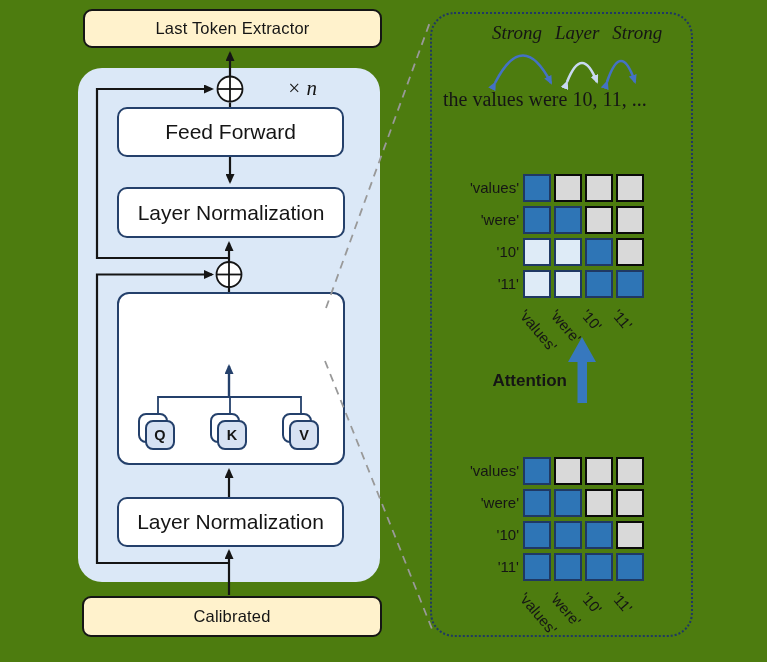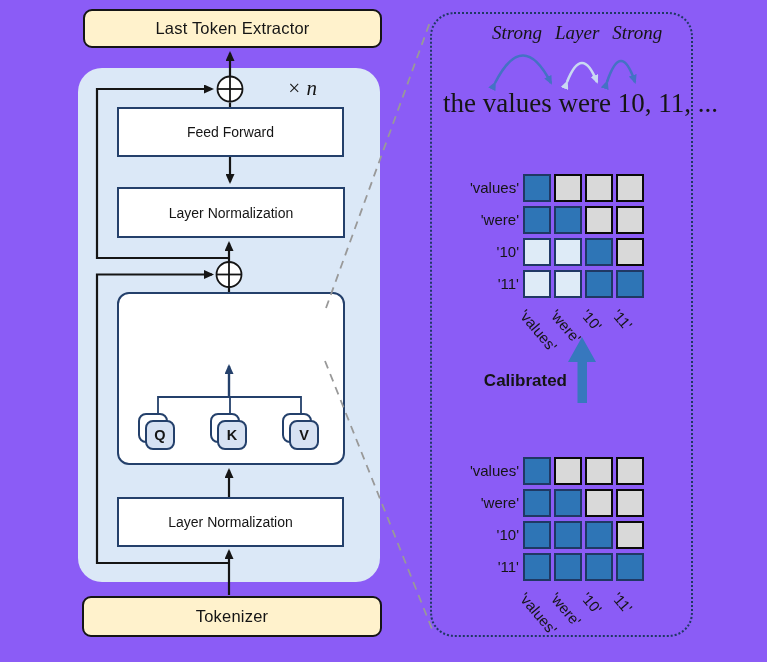--- a/index.html
+++ b/index.html
@@ -1,35 +1,35 @@
 <!DOCTYPE html>
 <html style="--strong: #2E75B6; --weak: #DEEBF7; --empty: #D9D9D9; --navy: #24406B; --panel_border: #1F3864; --container_fill: #DBE8F7; --yellow_fill: #FFF2CC; --arrow_blue: #3778BE; --qkv_fill: #D7E2F3; --arc_strong: #4472C4; --arc_weak: #C9D9F2; --dash_gray: #999999; --cell_black: #0a0a0a; --line_black: #151515;"><head>
 <meta charset="utf-8">
 <style>
   html,body{margin:0;padding:0;background:#fff;}
-  #canvas{position:relative;width:767px;height:662px;background:#8b5cf6;overflow:hidden;
+  #canvas{position:relative;width:767px;height:662px;background:#4d7c0f;overflow:hidden;
           font-family:"Liberation Sans",sans-serif;color:#151515;}
   #overlay{position:absolute;left:0;top:0;width:767px;height:662px;pointer-events:none;z-index:5;}
   .abs{position:absolute;box-sizing:border-box;}
   .box{display:flex;align-items:center;justify-content:center;text-align:center;}
   .yellow{background:var(--yellow_fill);border:2px solid #151515;border-radius:9px;font-size:16.5px;letter-spacing:.2px;z-index:3;}
-  .bluebox{background:#fff;border:2px solid var(--navy);border-radius:0;font-size:14px;z-index:3;}
+  .bluebox{background:#fff;border:2px solid var(--navy);border-radius:10px;font-size:21px;z-index:3;}
   #blue-container{background:var(--container_fill);border-radius:24px;z-index:1;}
   #attn-container{background:#fff;border:2px solid var(--navy);border-radius:12px;z-index:2;}
   #ca-box{background:#fff;border:2px solid var(--navy);border-radius:9px;z-index:3;
           font-weight:bold;font-size:15.5px;line-height:1.4;flex-direction:column;}
   #xn{font-family:"Liberation Serif",serif;font-style:italic;font-size:21px;z-index:3;}
   .qcard{border:2px solid var(--navy);border-radius:8px;z-index:3;}
   .qback{background:#fff;}
   .qfront{background:var(--qkv_fill);display:flex;align-items:center;justify-content:center;
           font-weight:bold;font-size:14.5px;z-index:4;}
   #panel{border:2.5px dotted var(--panel_border);border-radius:24px;z-index:2;}
   #arc-labels{display:flex;gap:13px;font-family:"Liberation Serif",serif;font-style:italic;
               font-size:19px;z-index:3;white-space:nowrap;}
-  #sentence{font-family:"Liberation Serif",serif;font-size:27px;white-space:nowrap;z-index:3;text-align:center;}
+  #sentence{font-family:"Liberation Serif",serif;font-size:20px;white-space:nowrap;z-index:3;text-align:center;}
   #calibrate-label{font-weight:bold;font-size:17px;text-align:right;z-index:3;}
   .matrix{z-index:3;margin-top:32px;}
   .rowlab{position:absolute;left:0;width:56px;text-align:right;font-size:15px;white-space:nowrap;}
   .collab{position:absolute;font-size:15px;white-space:nowrap;transform:rotate(50deg);transform-origin:0 0;}
   .mcell{position:absolute;width:28px;height:28px;box-sizing:border-box;}
 </style>
 </head>
 <body>
 
 <div id="canvas">
@@ -121,21 +121,21 @@
   <div class="abs qcard qback" style="left:282px;top:413px;width:30px;height:30px;"></div>
   <div class="abs qcard qfront" style="left:289px;top:420px;width:30px;height:30px;">
     <span>V</span>
   </div>
 
   <div class="abs box bluebox" style="left:117px;top:497px;width:227px;height:50px;">
     <span>Layer Normalization</span>
   </div>
 
   <div class="abs box yellow" style="left:82px;top:596px;width:300px;height:41px;">
-    <span>Tokenizer</span>
+    <span>Calibrated</span>
   </div>
 
   <div class="abs" id="panel" style="left:430px;top:12px;width:263px;height:625px;"></div>
 
   <div class="abs" id="arc-labels" style="left:492px;top:22px;">
     <span>Strong</span>
     <span>Layer</span>
     <span>Strong</span>
   </div>
 
@@ -161,21 +161,21 @@
       <div class="mcell" style="left: 60px; top: 96px; background: rgb(222, 235, 247); border: 2.5px solid rgb(31, 56, 100);"></div>
       <div class="mcell" style="left: 91px; top: 96px; background: rgb(222, 235, 247); border: 2.5px solid rgb(31, 56, 100);"></div>
       <div class="mcell" style="left: 122px; top: 96px; background: rgb(46, 117, 182); border: 2.5px solid rgb(31, 56, 100);"></div>
       <div class="mcell" style="left: 153px; top: 96px; background: rgb(46, 117, 182); border: 2.5px solid rgb(31, 56, 100);"></div>
       <div class="collab" style="left: 66px; top: 132px;">'values'</div>
       <div class="collab" style="left: 97px; top: 132px;">'were'</div>
       <div class="collab" style="left: 128px; top: 132px;">'10'</div>
       <div class="collab" style="left: 159px; top: 132px;">'11'</div>
     </div>
 
-  <div class="abs" id="calibrate-label" style="left:480px;top:371px;width:87px;">Calibrated</div>
+  <div class="abs" id="calibrate-label" style="left:480px;top:371px;width:87px;">Attention</div>
 
   <div class="abs matrix" style="left:463px;top:425px;width:220px;height:170px;">
       <div class="rowlab" style="top: 5px;">'values'</div>
       <div class="rowlab" style="top: 37px;">'were'</div>
       <div class="rowlab" style="top: 69px;">'10'</div>
       <div class="rowlab" style="top: 101px;">'11'</div>
       <div class="mcell" style="left: 60px; top: 0px; background: rgb(46, 117, 182); border: 2.5px solid rgb(31, 56, 100);"></div>
       <div class="mcell" style="left: 91px; top: 0px; background: rgb(217, 217, 217); border: 2.5px solid rgb(10, 10, 10);"></div>
       <div class="mcell" style="left: 122px; top: 0px; background: rgb(217, 217, 217); border: 2.5px solid rgb(10, 10, 10);"></div>
       <div class="mcell" style="left: 153px; top: 0px; background: rgb(217, 217, 217); border: 2.5px solid rgb(10, 10, 10);"></div>

